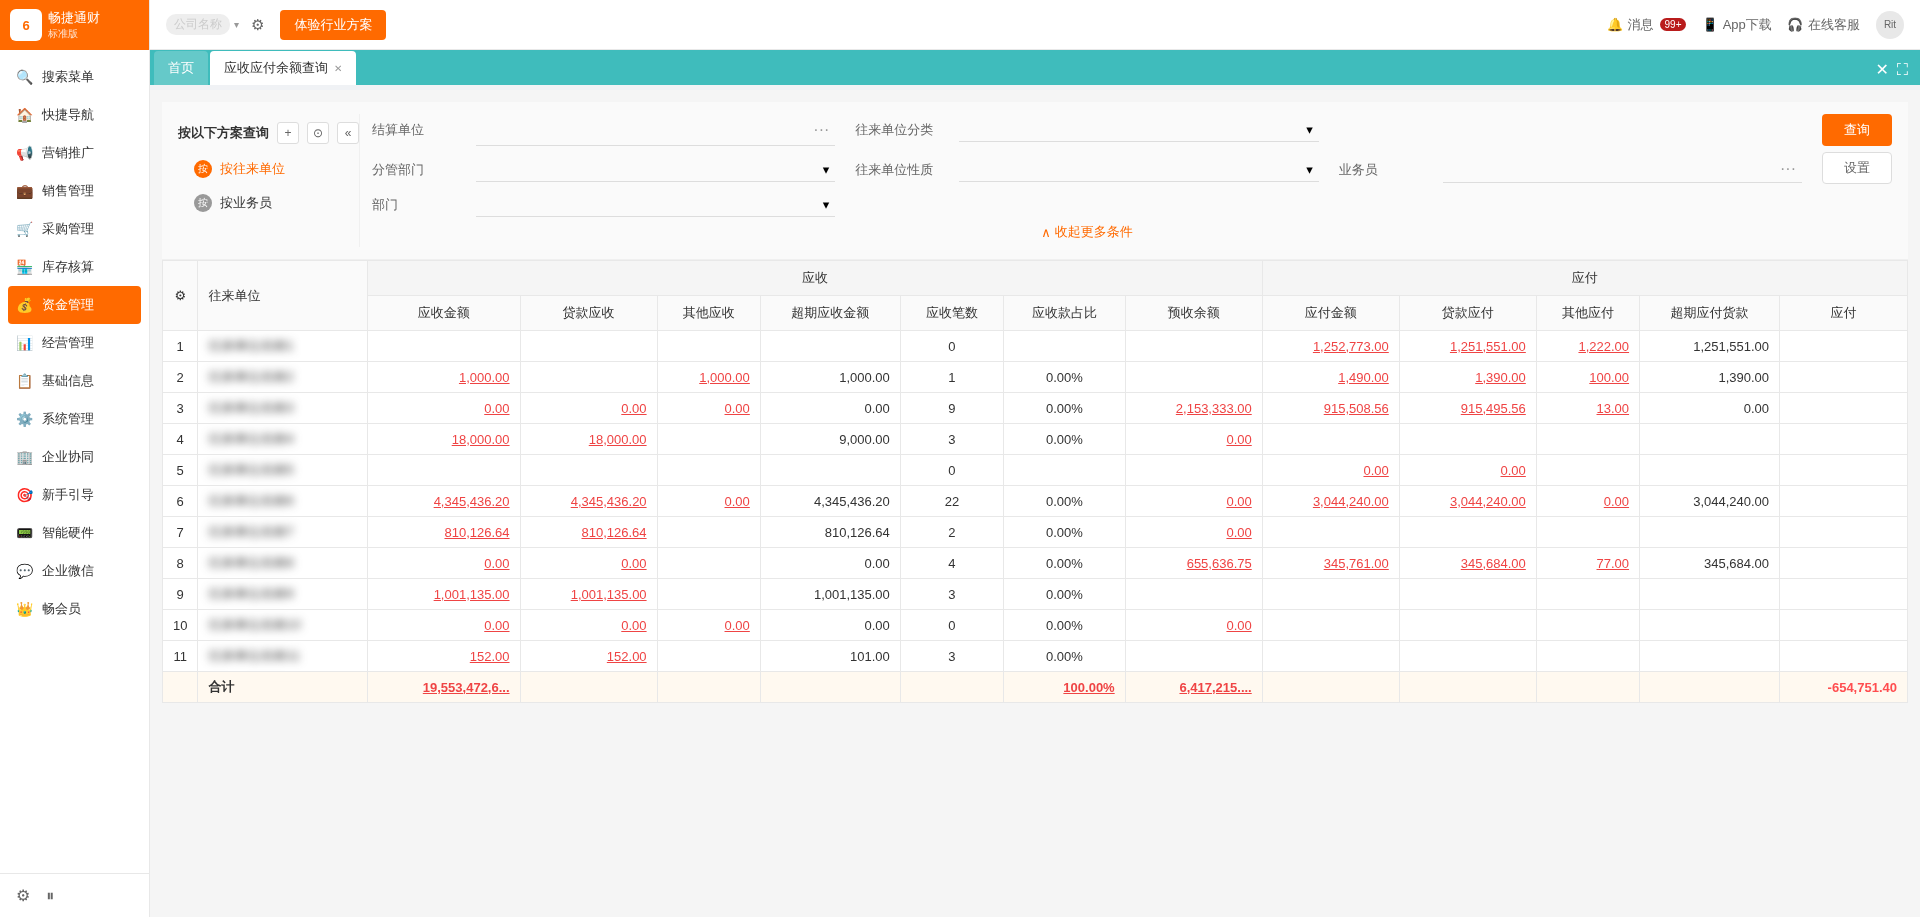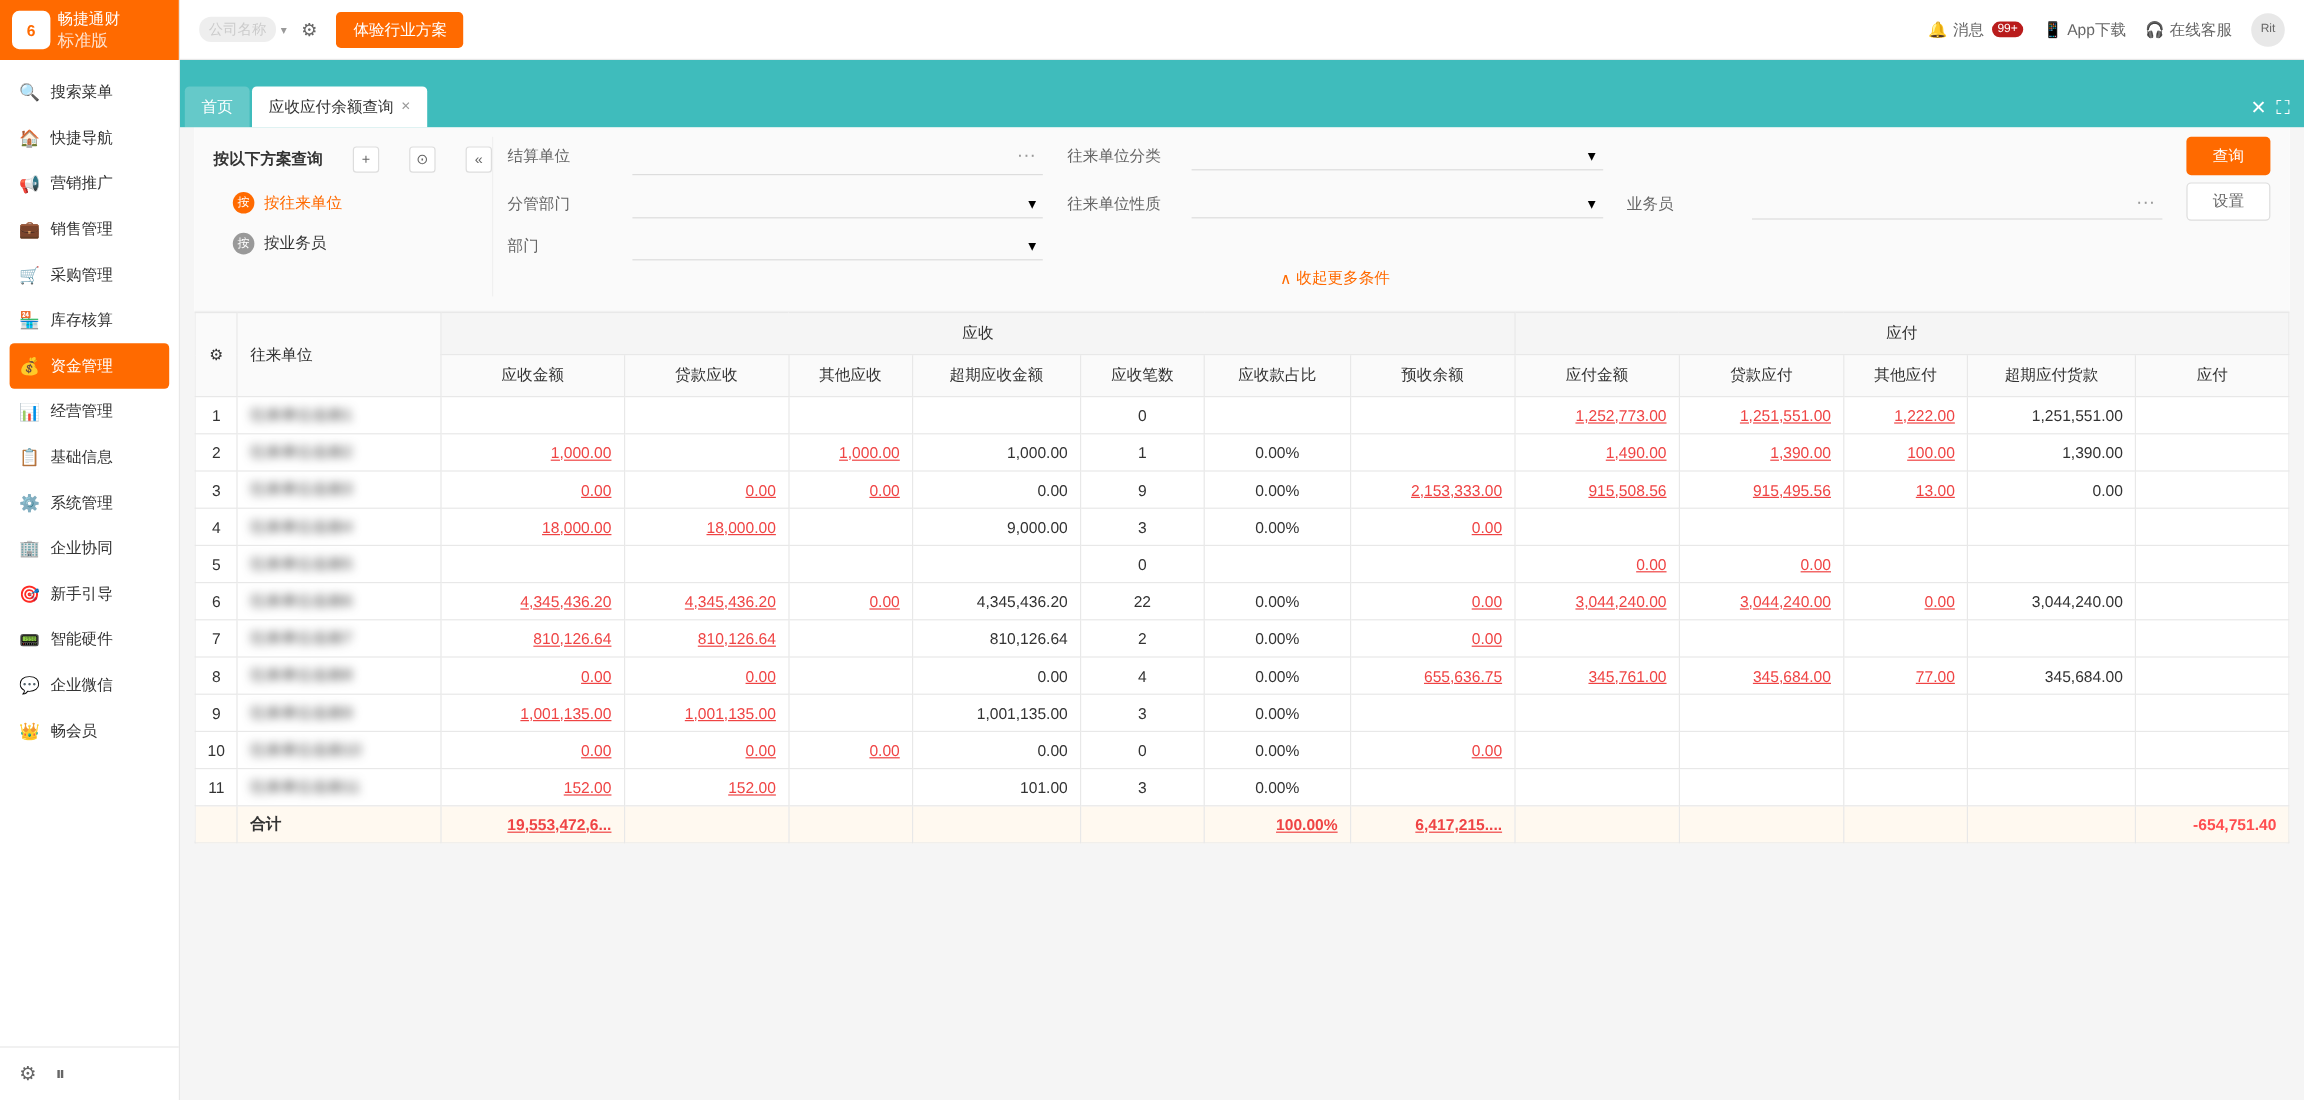--- a/index.html
+++ b/index.html
@@ -11,21 +11,21 @@
       background: #fff; border-right: 1px solid #e8e8e8; display: flex; flex-direction: column;
     }
     .sidebar-logo {
       height: 50px; background: #ff6a00; display: flex; align-items: center; padding: 0 10px; gap: 6px;
     }
     .sidebar-logo .logo-icon {
       width: 32px; height: 32px; background: #fff; border-radius: 6px;
       display: flex; align-items: center; justify-content: center; color: #ff6a00; font-weight: bold; font-size: 16px;
     }
     .sidebar-logo .logo-text { color: #fff; font-size: 13px; }
-    .sidebar-logo .logo-sub { color: rgba(255,255,255,0.8); font-size: 14px; }
+    .sidebar-logo .logo-sub { color: rgba(255,255,255,0.8); font-size: 10px; }
     .sidebar-nav { flex: 1; overflow-y: auto; padding: 8px 0; }
     .nav-item {
       display: flex; align-items: center; gap: 8px; padding: 10px 16px; cursor: pointer;
       color: #333; transition: background 0.2s;
     }
     .nav-item.active { background: #ff6a00; color: #fff; border-radius: 4px; margin: 0 8px; padding: 10px 8px; }
     .nav-item .nav-icon { font-size: 14px; width: 18px; text-align: center; }
     .sidebar-bottom {
       padding: 12px 16px; display: flex; gap: 16px; border-top: 1px solid #e8e8e8; align-items: center;
     }
@@ -48,21 +48,21 @@
       border-radius: 10px; margin-left: 2px;
     }
     .gear-icon { color: #666; cursor: pointer; font-size: 15px; }
     .dropdown-arrow { color: #999; font-size: 10px; }
     .user-avatar {
       width: 28px; height: 28px; background: #ddd; border-radius: 50%;
     }
 
     
     .tab-bar {
-      position: fixed; left: 150px; top: 50px; right: 0; height: 56px;
+      position: fixed; left: 150px; top: 50px; right: 0; height: 35px;
       background: #3fbcbc; display: flex; align-items: flex-end; padding: 0 0 0 4px; z-index: 99;
     }
     .tab {
       height: 34px; padding: 0 14px; display: flex; align-items: center; gap: 6px;
       cursor: pointer; border-radius: 4px 4px 0 0; background: #fff3; color: #fff; font-size: 13px;
       margin-right: 2px;
     }
     .tab.active { background: #fff; color: #333; }
     .tab-close { color: #999; font-size: 10px; cursor: pointer; }
     .tab-bar-right {
@@ -87,21 +87,21 @@
     .page-header-actions { display: flex; gap: 8px; }
     .btn-export, .btn-refresh {
       display: flex; align-items: center; gap: 4px;
       color: #ff6a00; border: none; background: none; cursor: pointer; font-size: 13px;
     }
 
     
     .search-area {
       padding: 12px 16px; border-bottom: 1px solid #f0f0f0; background: #fafafa;
     }
-    .search-row { display: flex; align-items: center; gap: 25px; margin-bottom: 10px; }
+    .search-row { display: flex; align-items: center; gap: 8px; margin-bottom: 10px; }
     .search-title { color: #333; font-weight: bold; font-size: 13px; }
     .add-btn, .template-btn, .collapse-btn {
       border: 1px solid #ddd; background: #fff; border-radius: 3px;
       width: 22px; height: 22px; display: flex; align-items: center; justify-content: center;
       cursor: pointer; color: #666; font-size: 12px;
     }
     .filter-grid { display: grid; grid-template-columns: 1fr 1fr 1fr; gap: 10px 20px; flex: 1; }
     .filter-item { display: flex; align-items: center; gap: 24px; }
     .filter-label { color: #666; white-space: nowrap; min-width: 80px; }
     .filter-input {

